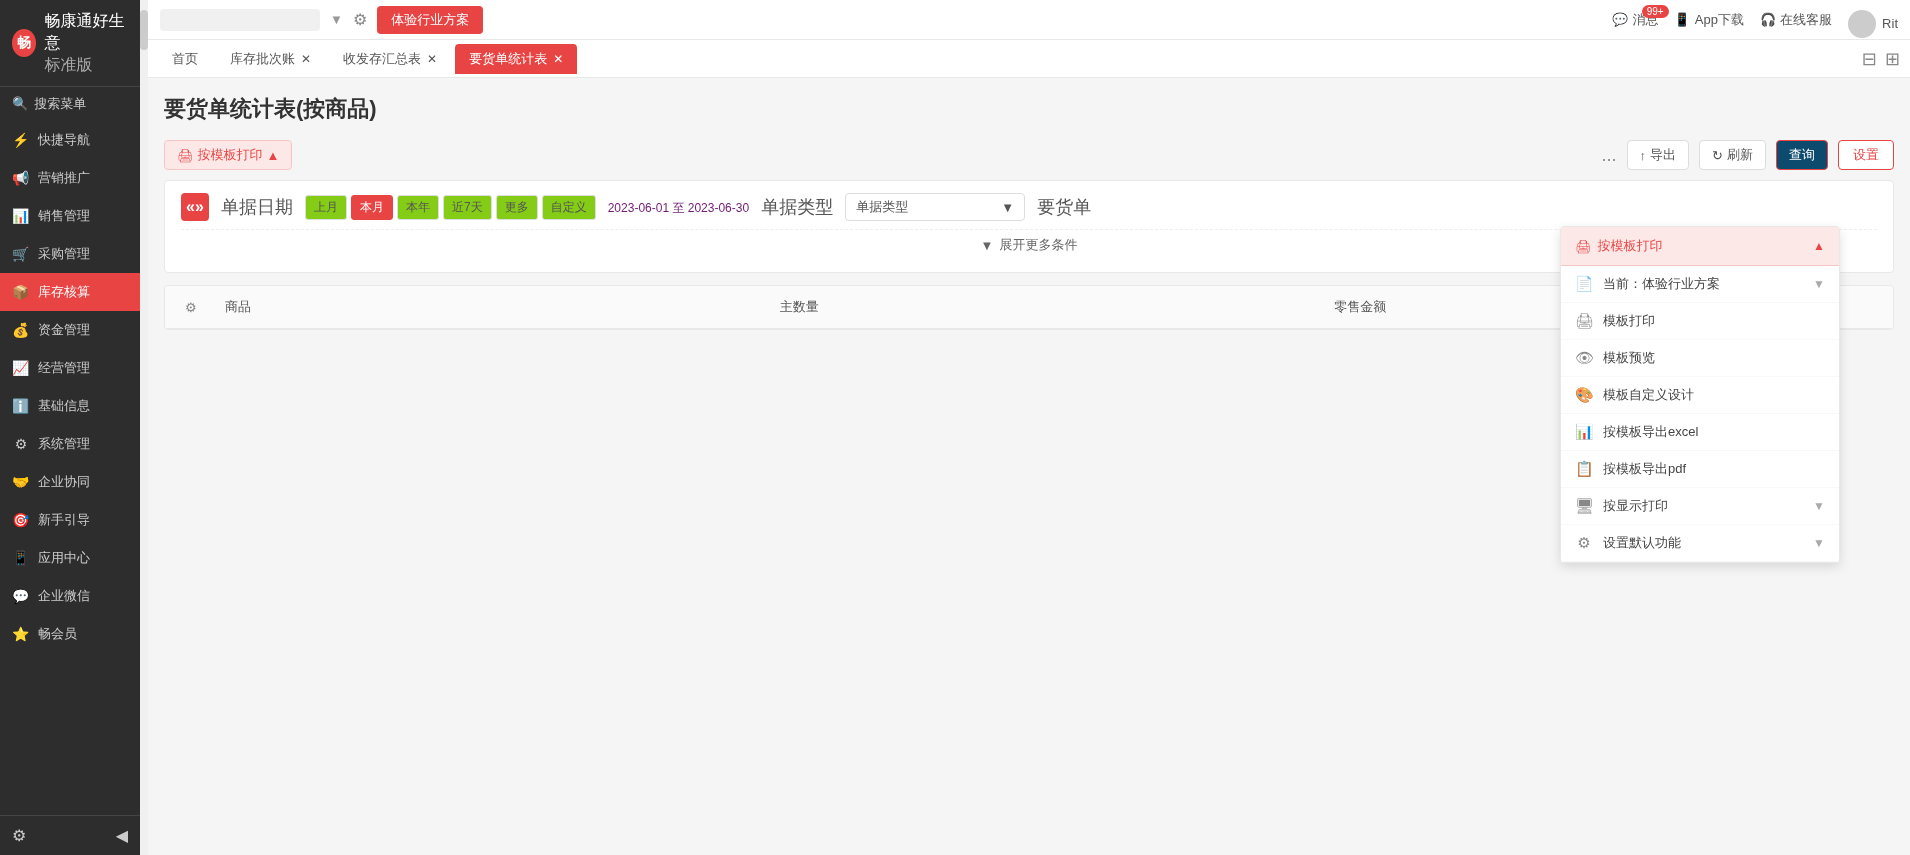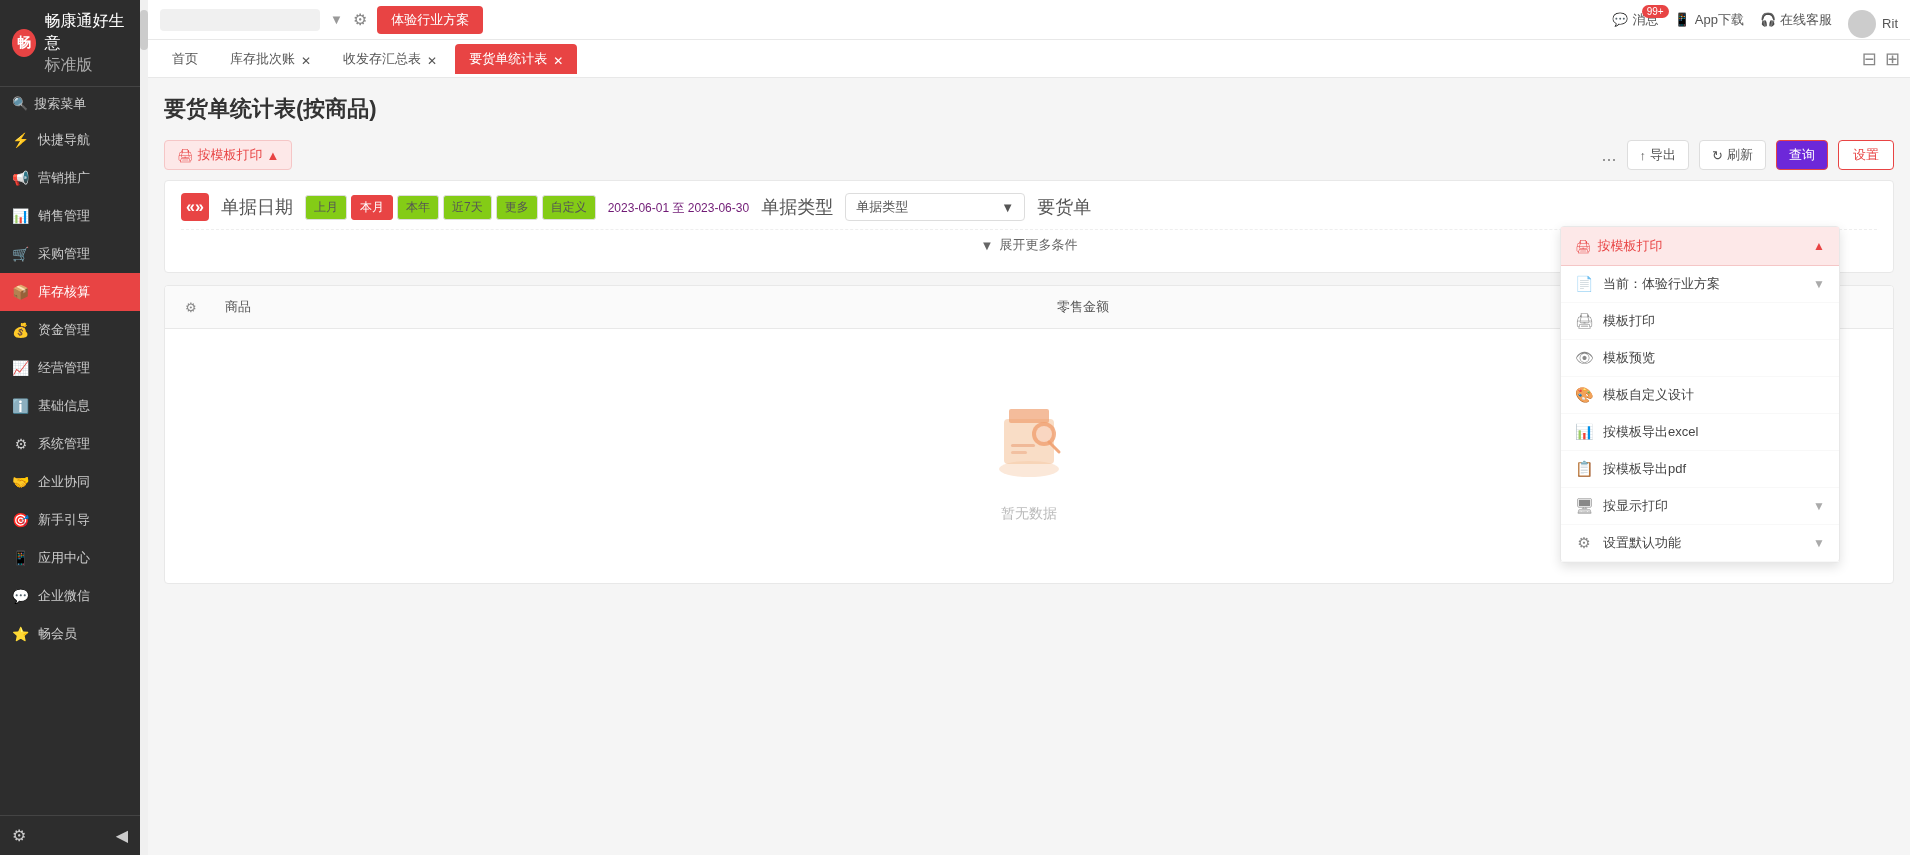--- a/index.html
+++ b/index.html
@@ -100,21 +100,21 @@
     .tabs {
       height: 38px;
       background: #fff;
       display: flex;
       align-items: center;
       padding: 0 10px;
       border-bottom: 1px solid #e8e8e8;
       gap: 4px;
     }
     .tab {
-      display: flex; align-items: flex-end; gap: 6px;
+      display: flex; align-items: center; gap: 6px;
       padding: 6px 14px;
       font-size: 13px;
       color: #555;
       cursor: pointer;
       border-radius: 4px 4px 0 0;
       white-space: nowrap;
     }
     .tab.active { background: #e84444; color: #fff; }
     .tab-close { font-size: 12px; cursor: pointer; }
     .tab-expand { margin-left: auto; font-size: 18px; cursor: pointer; color: #888; display: flex; gap: 8px; }
@@ -260,21 +260,21 @@
     .action-btn {
       display: flex; align-items: center; gap: 4px;
       padding: 5px 12px;
       border: 1px solid #ddd;
       border-radius: 4px;
       background: #fff;
       font-size: 13px;
       color: #555;
       cursor: pointer;
     }
-    .action-btn.primary { background: #6d28d9; color: #fff; border-color: #e84444; }
+    .action-btn.primary { background: #0c4a6e; color: #fff; border-color: #e84444; }
     .action-more { color: #888; cursor: pointer; font-size: 18px; }
     .action-settings-btn {
       padding: 5px 14px;
       border: 1px solid #e84444;
       border-radius: 4px;
       background: #fff;
       font-size: 13px;
       color: #e84444;
       cursor: pointer;
     }
@@ -476,38 +476,24 @@
         <span>展开更多条件</span>
       </div>
     </div>
 
     <div class="table-wrap">
       <div class="table-header">
         <div class="table-header-cell narrow">
           <span class="table-settings-icon">⚙</span>
         </div>
         <div class="table-header-cell">商品</div>
+        <div class="table-header-cell">主数量</div>
         <div class="table-header-cell">零售金额</div>
       </div>
 
-      <div class="empty-state">
-        <div class="empty-icon">
-          <svg width="100" height="100" viewBox="0 0 100 100" fill="none" xmlns="http://www.w3.org/2000/svg">
-            <ellipse cx="50" cy="80" rx="30" ry="8" fill="#f5c6a0" opacity="0.4"></ellipse>
-            <rect x="25" y="30" width="50" height="45" rx="4" fill="#f5c6a0" opacity="0.6"></rect>
-            <rect x="30" y="20" width="40" height="14" rx="2" fill="#f0a070" opacity="0.7"></rect>
-            <circle cx="65" cy="45" r="12" fill="#f0a070" opacity="0.8"></circle>
-            <circle cx="65" cy="45" r="8" fill="#fff" opacity="0.5"></circle>
-            <line x1="70" y1="53" x2="80" y2="63" stroke="#f0a070" stroke-width="3" stroke-linecap="round" opacity="0.9"></line>
-            <rect x="32" y="55" width="24" height="3" rx="1.5" fill="#e8956a" opacity="0.5"></rect>
-            <rect x="32" y="62" width="16" height="3" rx="1.5" fill="#e8956a" opacity="0.4"></rect>
-          </svg>
-        </div>
-        <span>暂无数据</span>
-      </div>
     </div>
 
     <div class="print-dropdown">
       <div class="print-dropdown-header">
         <div class="print-dropdown-header-left">
           <span>🖨</span>
           <span>按模板打印</span>
         </div>
         <span class="print-dropdown-chevron">▲</span>
       </div>

